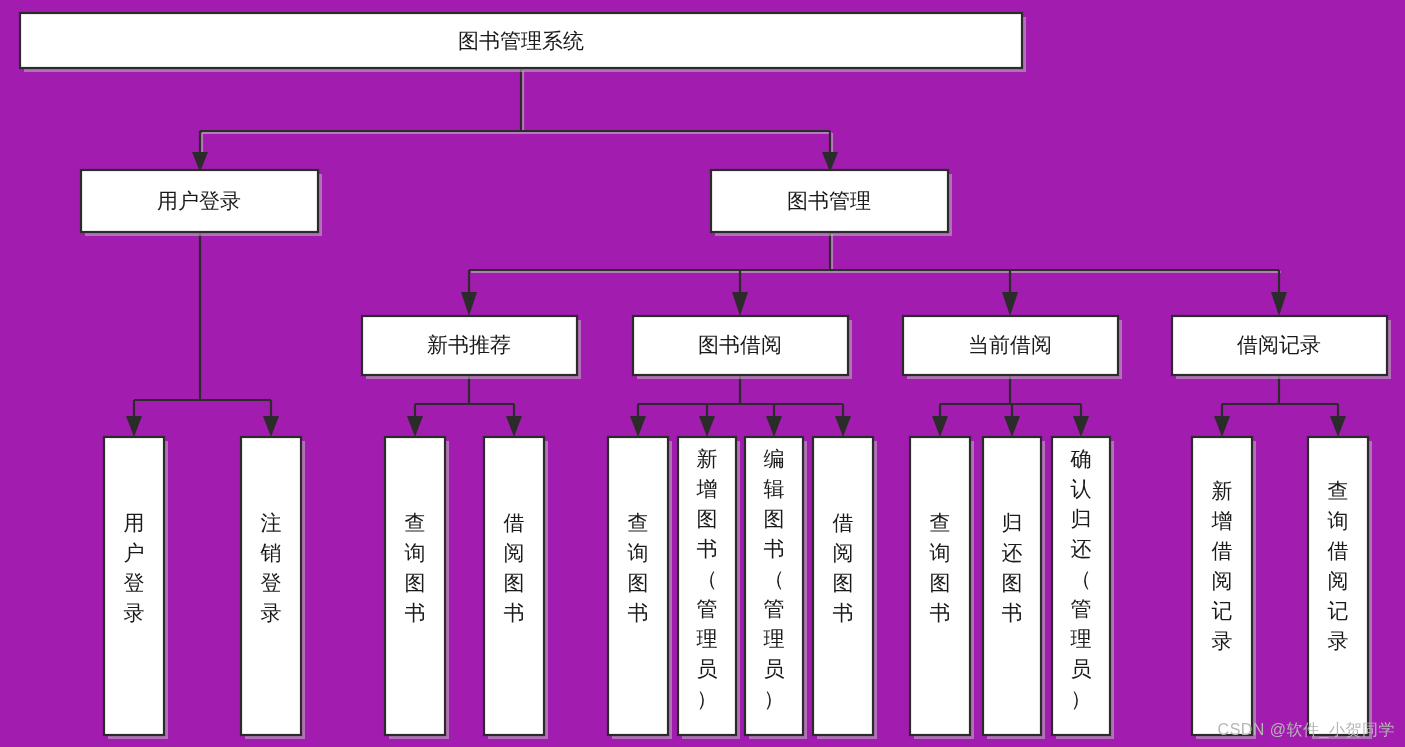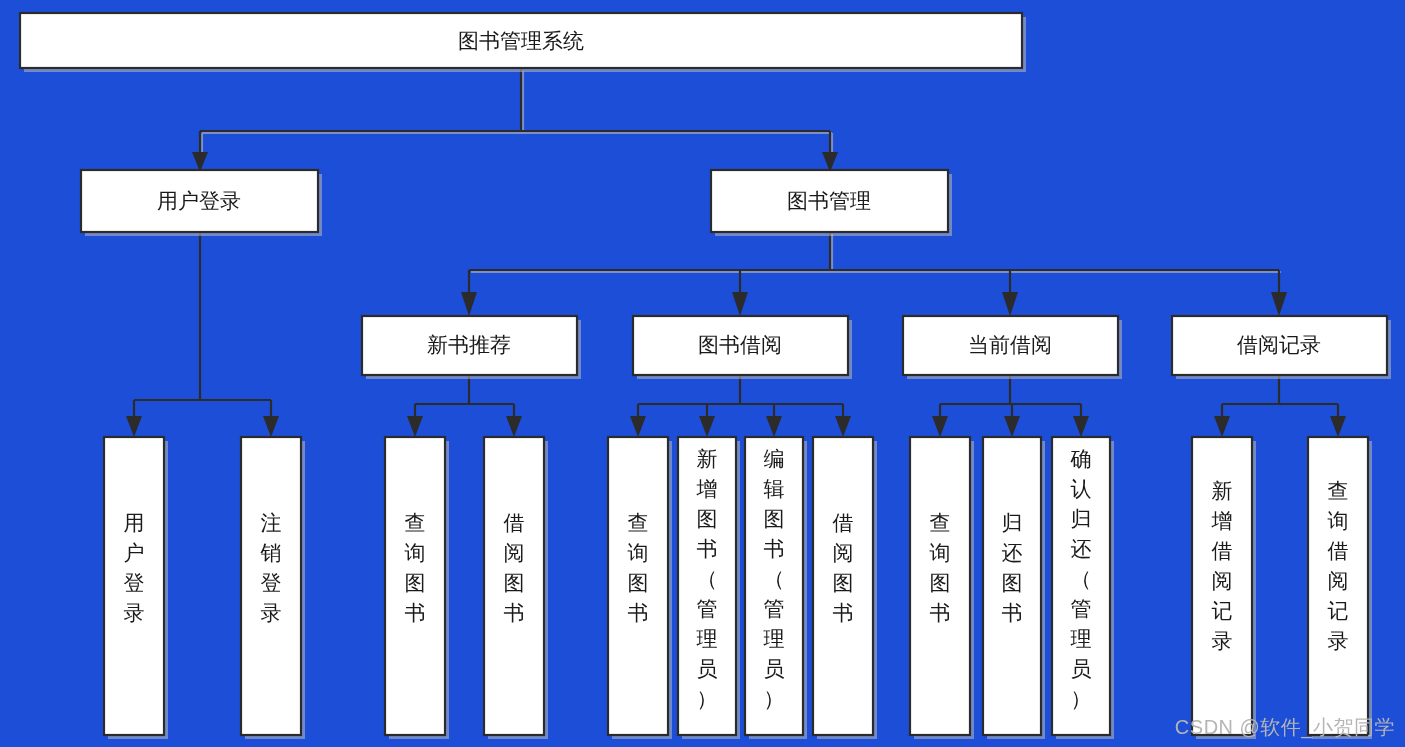--- a/index.html
+++ b/index.html
@@ -10,21 +10,21 @@
   body {
     width: 1405px;
     height: 747px;
     font-family: "Liberation Sans", "DejaVu Sans", sans-serif;
     overflow: hidden;
   }
   #diagram-root {
     position: relative;
     width: 1405px;
     height: 747px;
-    background: #1d4ed8;
+    background: #a21caf;
   }
   svg#flow-svg {
     position: absolute;
     top: 0;
     left: 0;
     width: 1405px;
     height: 747px;
   }
   .node-box {
     fill: #ffffff;
@@ -60,21 +60,21 @@
     font-family: "Liberation Sans", "DejaVu Sans", sans-serif;
     font-size: 21px;
     fill: #1a1a1a;
     text-anchor: middle;
   }
   .watermark {
     position: absolute;
     right: 10px;
     bottom: 6px;
     font-family: "Liberation Sans", "DejaVu Sans", sans-serif;
-    font-size: 20px;
+    font-size: 16px;
     color: #b5b5b5;
     letter-spacing: 0.5px;
     white-space: nowrap;
     user-select: none;
   }
 </style>
 </head>
 <body>
 
 <div id="diagram-root">

